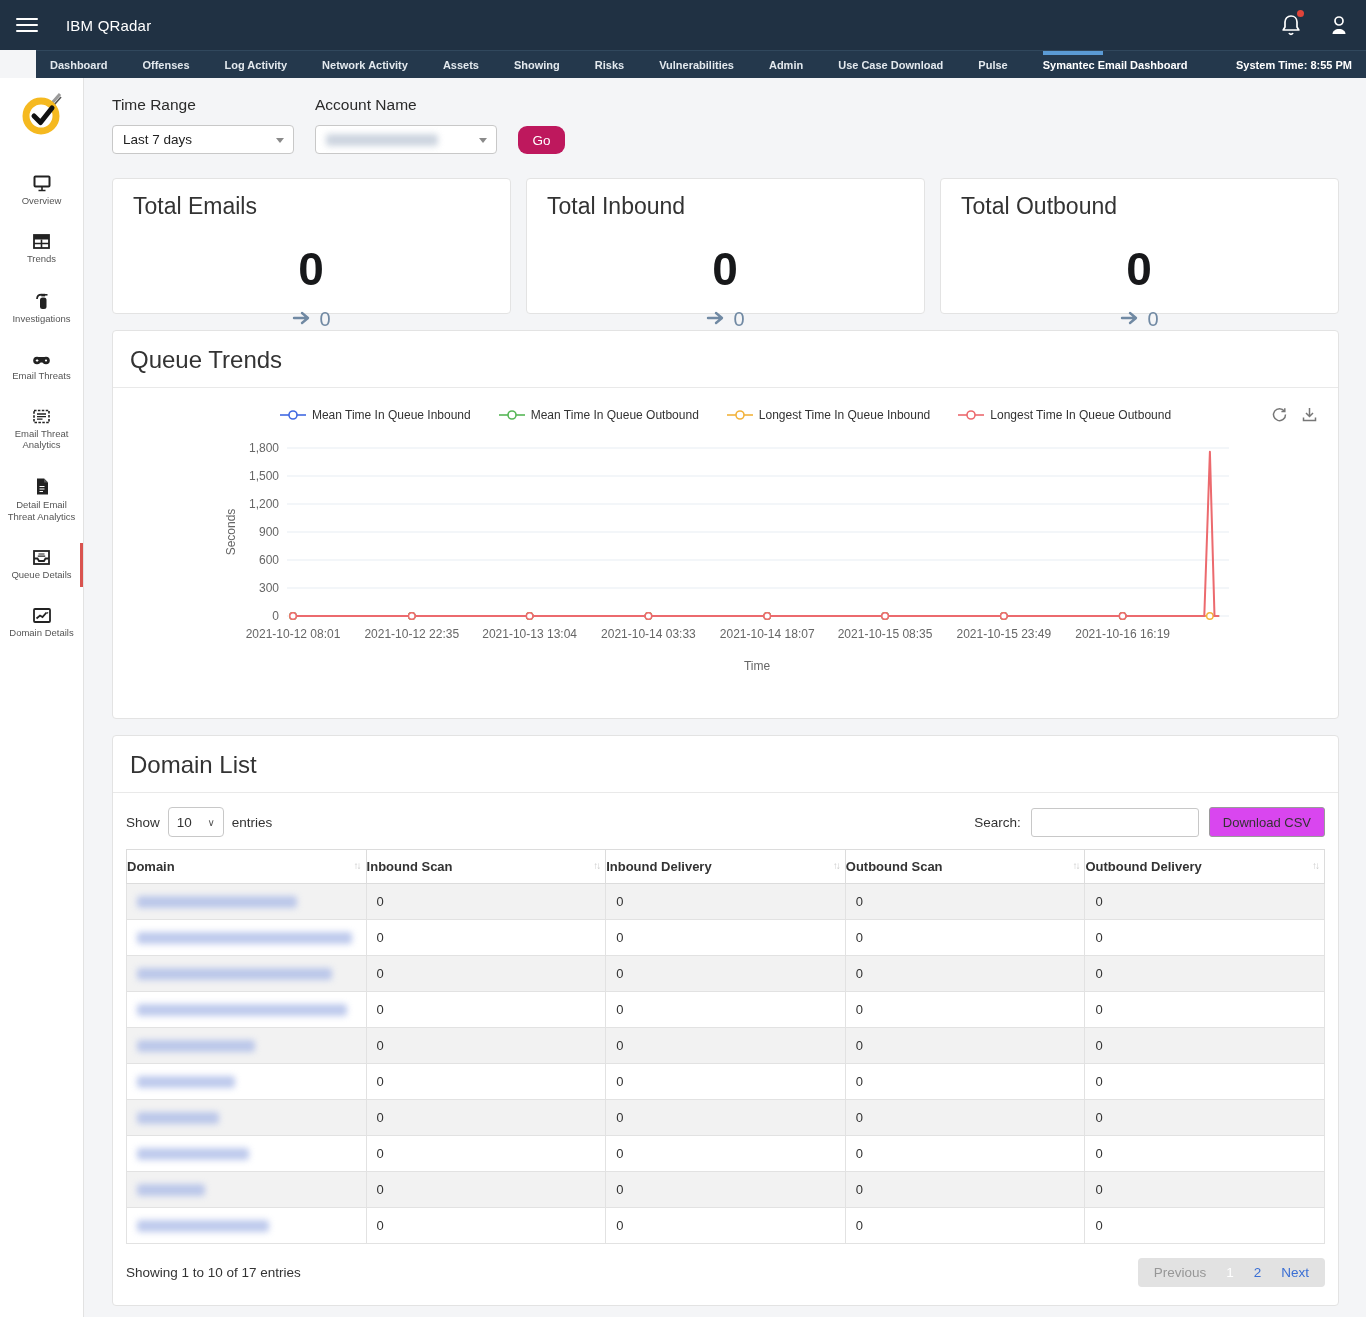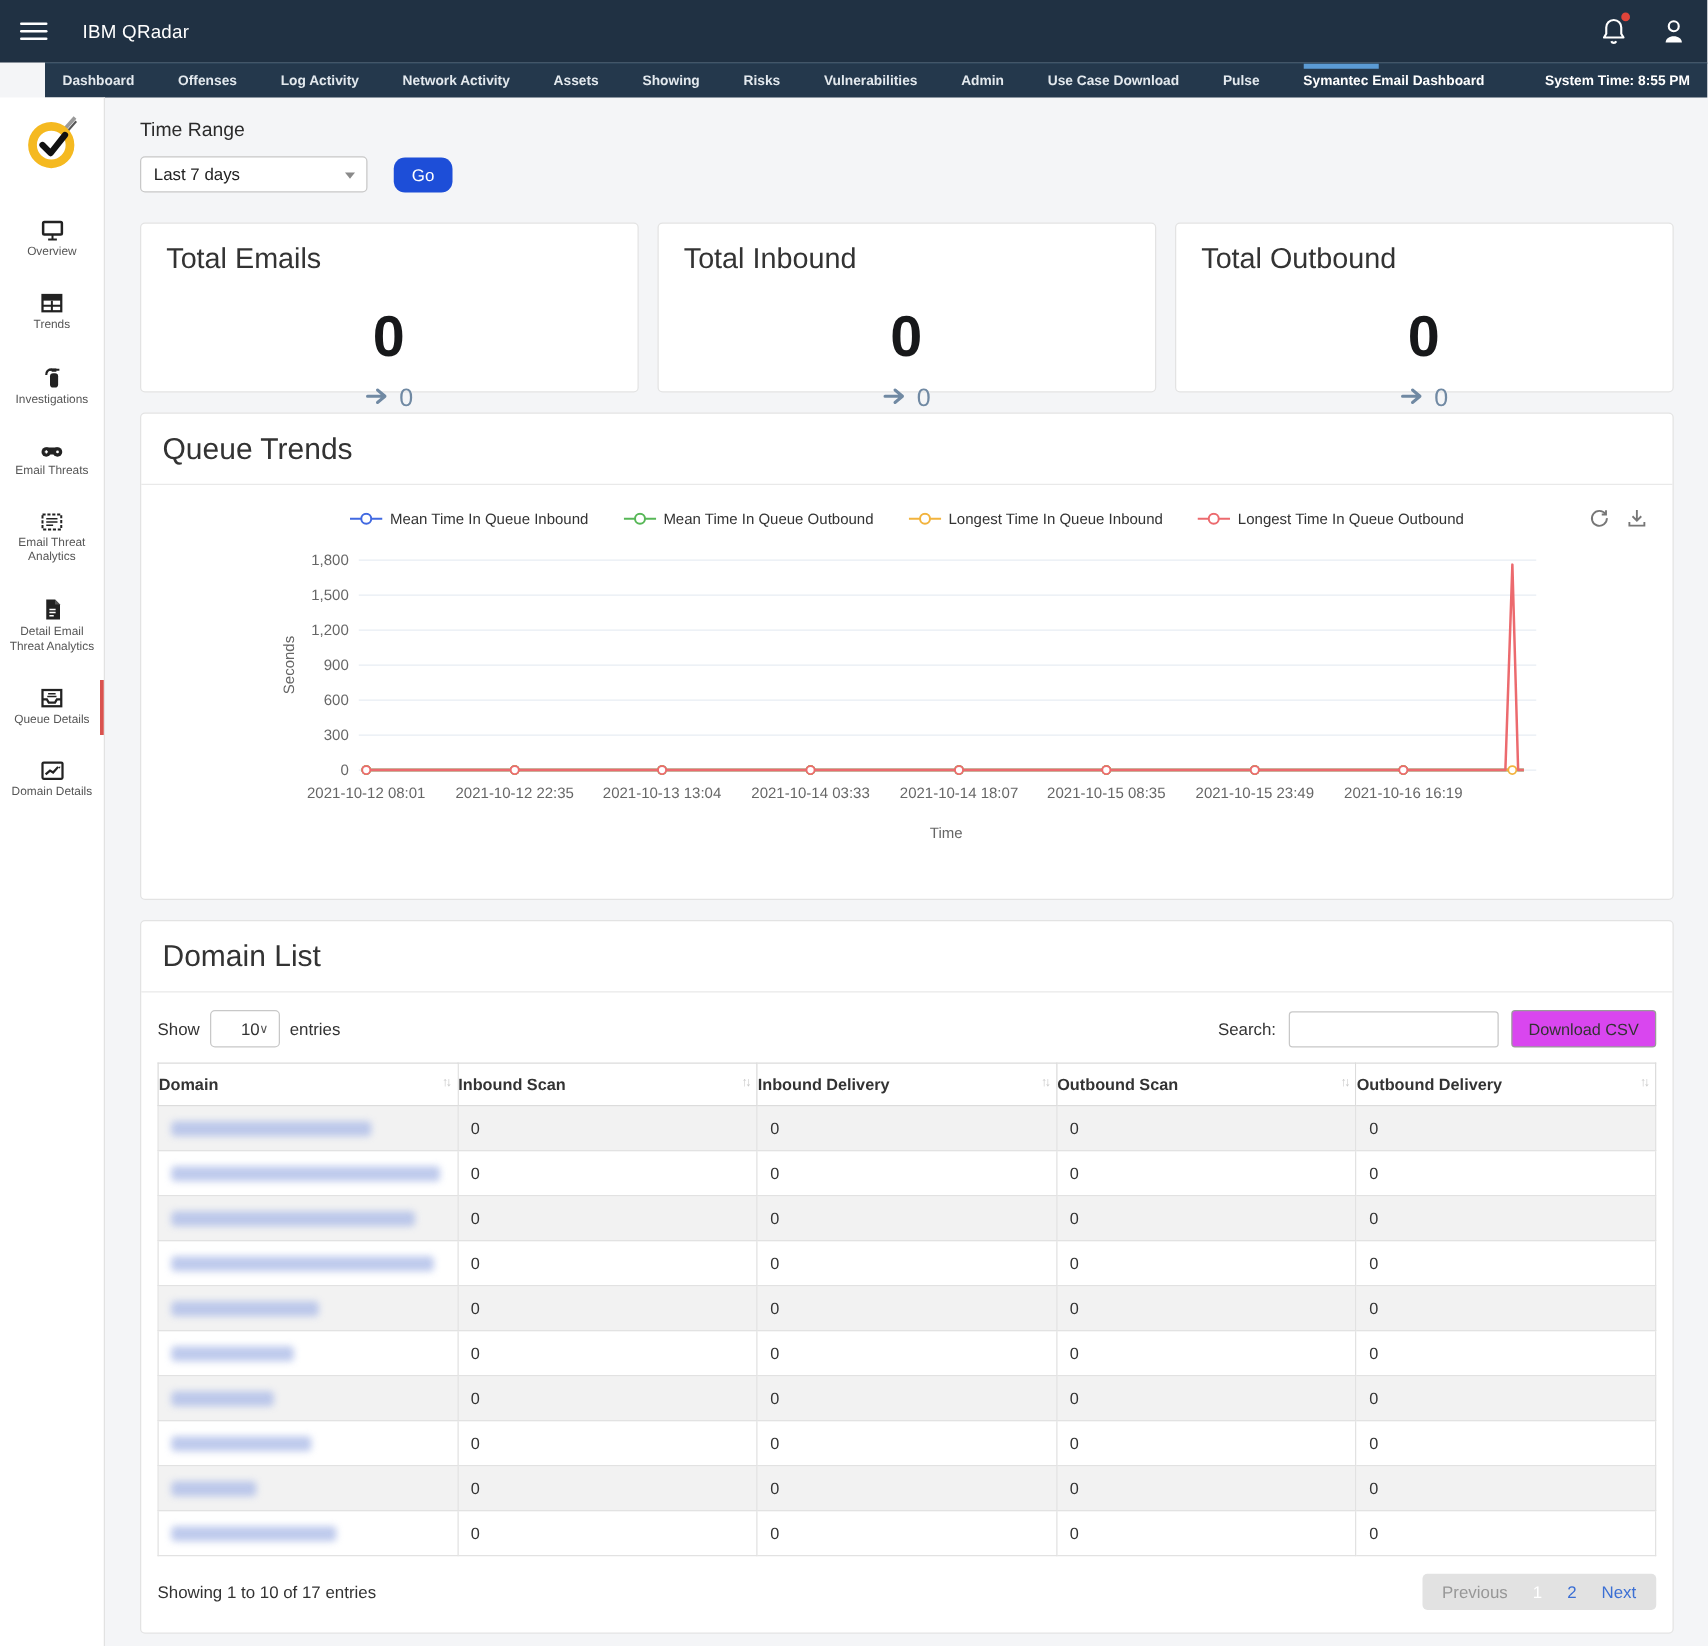--- a/index.html
+++ b/index.html
@@ -59,21 +59,21 @@
     position:relative; width:182px; height:29px; background:#fff;
     border:1px solid #c8c8c8; border-radius:4px; display:flex; align-items:center;
     padding:0 24px 0 10px; font-size:13.5px; color:#222; cursor:pointer;
   }
   .select .caret {
     position:absolute; right:9px; top:12px; width:0; height:0;
     border-left:4px solid transparent; border-right:4px solid transparent; border-top:5px solid #8a8a8a;
   }
   .blur-blob { display:inline-block; height:12px; border-radius:3px; background:#c4cdda; filter:blur(3px); opacity:.85; }
   .go-btn {
-    width:47px; height:28px; background:#1d4ed8; color:#fff; border:none;
+    width:47px; height:28px; background:#be185d; color:#fff; border:none;
     border-radius:9px; font-size:13.5px; cursor:pointer; font-family:inherit;
   }
   
   .cards-row { display:flex; gap:15px; }
   .card {
     flex:1; background:#fff; border:1px solid #e3e3e3; border-radius:4px;
     height:136px; padding:14px 20px;
   }
   .card-title { font-size:23px; color:#333; }
   .card-value { text-align:center; font-size:46px; font-weight:bold; color:#17181a; margin-top:22px; letter-spacing:1px; }
@@ -85,21 +85,21 @@
   
   .chart-head { position:relative; display:flex; justify-content:center; gap:28px; padding:20px 0 4px; }
   .legend-item { display:flex; align-items:center; gap:6px; font-size:12px; color:#333; cursor:pointer; }
   .chart-tools { position:absolute; right:20px; top:18px; display:flex; gap:13px; }
   .chart-tools .icon-btn svg { display:block; }
   .chart-wrap { padding:4px 6px 26px 10px; }
   
   .dl-controls { display:flex; align-items:center; padding:14px 13px 12px; font-size:13.5px; color:#333; }
   .show-select {
     width:56px; height:30px; border:1px solid #c8c8c8; border-radius:4px; margin:0 8px;
-    display:flex; align-items:center; padding:0 24px; position:relative; cursor:pointer; background:#fff;
+    display:flex; align-items:center; padding:0 8px; position:relative; cursor:pointer; background:#fff;
   }
   .show-select .caret2 { position:absolute; right:8px; font-size:10px; color:#555; }
   .dl-right { margin-left:auto; display:flex; align-items:center; gap:10px; }
   .search-input { width:168px; height:29px; border:1px solid #c8c8c8; border-radius:3px; padding:0 8px; font-size:13px; font-family:inherit; }
   .csv-btn {
     height:30px; padding:0 13px; background:#d946ef; border:1px solid #9a9a9a; border-radius:3px;
     font-size:13px; color:#333; cursor:pointer; font-family:inherit;
   }
   .dl-table-wrap { padding:0 13px; }
   table.domains { width:100%; border-collapse:collapse; font-size:13px; color:#333; table-layout:fixed; }
@@ -222,20 +222,27 @@
       </div>
   </div>
 
   <div class="content">
 
     <div class="filter-row">
       <div class="filter-group">
         <div class="f-label">Time Range</div>
         <div class="select">
           <span>Last 7 days</span>
+          <span class="caret"></span>
+        </div>
+      </div>
+      <div class="filter-group">
+        <div class="f-label">Account Name</div>
+        <div class="select">
+          <span class="blur-blob" style="width:112px"></span>
           <span class="caret"></span>
         </div>
       </div>
       <button class="go-btn">Go</button>
     </div>
 
     <div class="cards-row" id="cards-row">
         <div class="card">
           <div class="card-title">Total Emails</div>
           <div class="card-value">0</div>

